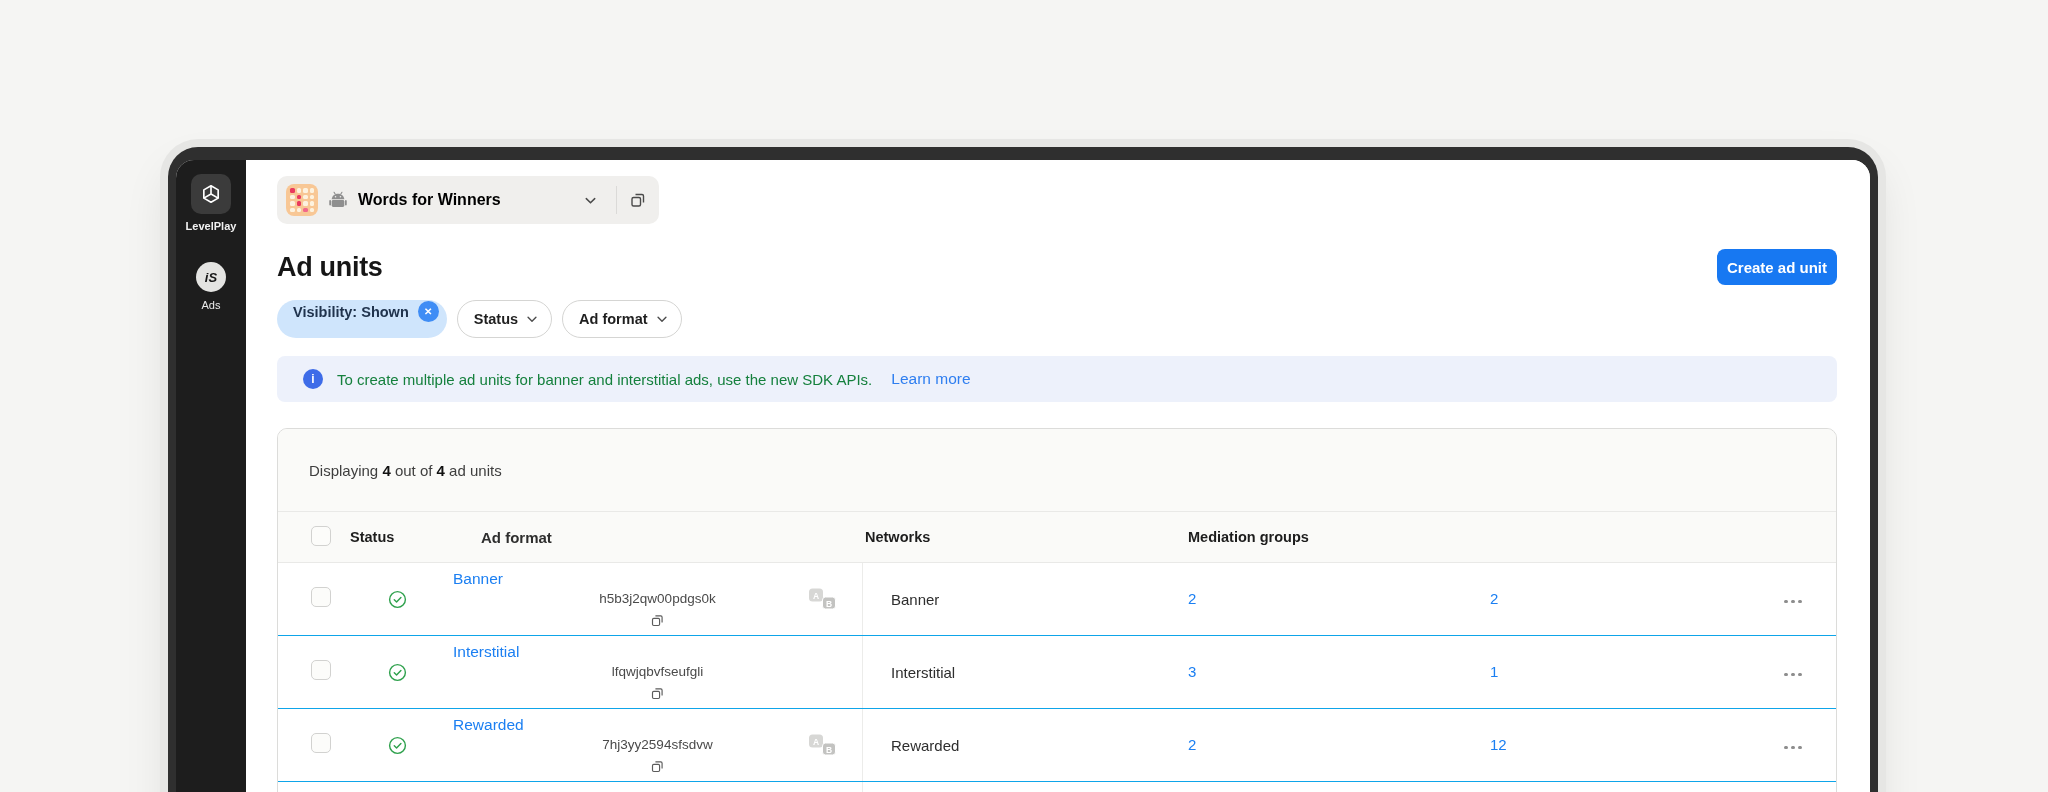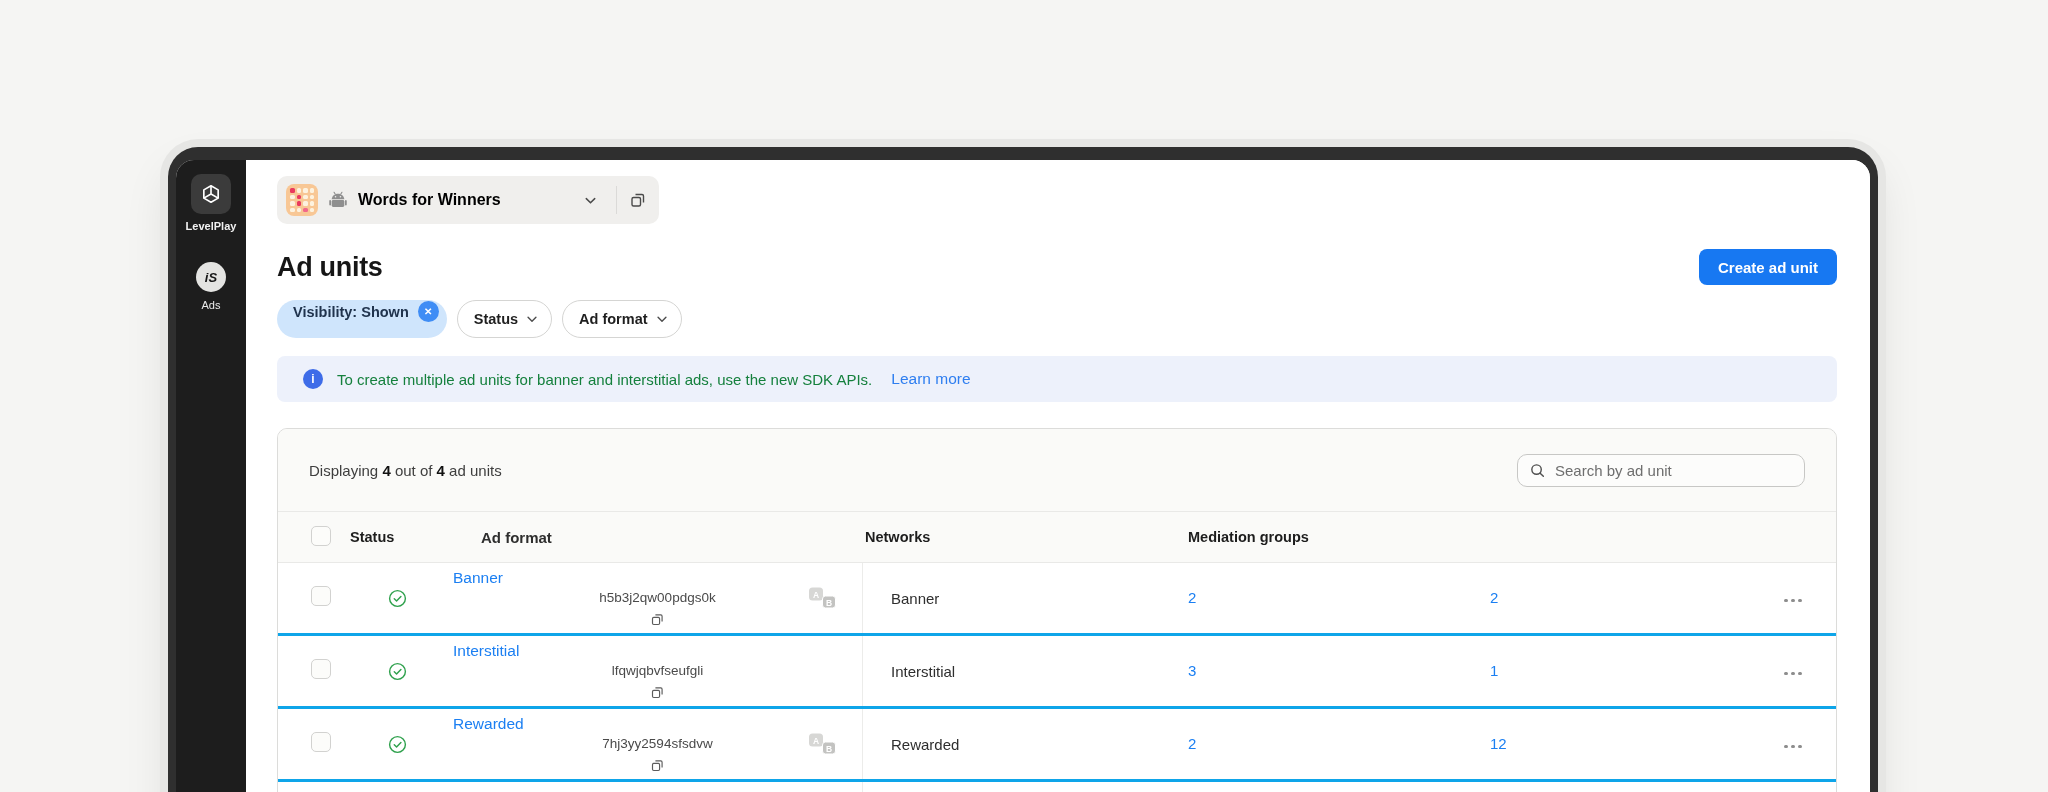--- a/index.html
+++ b/index.html
@@ -34,21 +34,21 @@
     display:grid; grid-template-columns:repeat(4,1fr); grid-template-rows:repeat(4,1fr); gap:2px; padding:4px; }
   .app-icon i { background:#fdf2df; border-radius:1.5px; }
   .app-icon i:nth-child(1), .app-icon i:nth-child(6), .app-icon i:nth-child(10) { background:#ea3a5e; }
   .app-icon i:nth-child(15) { background:#f2688a; }
   .app-name { font-size:16px; font-weight:700; color:#000000; flex:1; }
   .sel-divider { width:1px; height:28px; background:#dbdad8; margin:0 2px 0 8px; }
 
   .page-header { display:flex; align-items:center; justify-content:space-between; margin-top:24px; height:38px; }
   .page-title { font-size:27px; font-weight:700; color:#161616; letter-spacing:-0.3px; }
   .create-btn { background:var(--accent,#1778f2); color:#fff; border:none; border-radius:8px;
-    height:36px; padding:0 19px; font-size:15px; font-weight:700; font-family:inherit; cursor:pointer; }
+    height:36px; padding:0 10px; font-size:15px; font-weight:700; font-family:inherit; cursor:pointer; }
 
   .chips-row { display:flex; gap:10px; margin-top:14px; }
   .chip { display:inline-flex; align-items:center; height:38px; border-radius:20px; font-size:14.5px;
     font-weight:700; cursor:pointer; }
   .chip-active { background:var(--pill,#cfe5fc); color:#20334d; padding:0 8px 15px 16px; gap:9px; }
   .chip-x { width:21px; height:21px; border-radius:50%; background:#3f8df5; color:#fff;
     display:flex; align-items:center; justify-content:center; font-size:10px; font-weight:700; cursor:pointer; }
   .chip-outline { background:#fff; border:1px solid #d5d5d3; color:#1f1f1f; padding:0 12px 0 16px; gap:7px; }
 
   .info-banner { margin-top:18px; height:46px; background:var(--banner,#edf1fb); border-radius:8px;
@@ -76,21 +76,21 @@
   .cell-check { padding-left:33px; }
   .cell-status { padding-left:0; }
   .cell-adunit-h { display:flex; align-items:center; gap:8px; height:100%; border-right:1px solid #e9e9e7; }
   .cell-format { padding-left:28px; }
   .cell-networks, .cell-mediation { padding-left:2px; }
   .cell-actions { padding-left:4px; }
 
   .checkbox { display:inline-block; width:20px; height:20px; border:1.5px solid #d2d2d0;
     border-radius:5px; background:#fcfcfa; cursor:pointer; }
 
-  .trow { height:73px; background:#fff; border-bottom:3px solid #0ea5e9; }
+  .trow { height:73px; background:#fff; border-bottom:1px solid #0ea5e9; }
   .trow .cell-status { padding-left:38px; }
   .cell-adunit { position:relative; height:100%; display:flex; flex-direction:column;
     justify-content:center; border-right:1px solid #ececea; }
   .adunit-name { color:var(--link,#1b7ff2); font-size:15.5px; cursor:pointer; }
   .adunit-id-row { display:flex; align-items:center; gap:7px; margin-top:3px;flex-direction:column; }
   .adunit-id { font-size:13.5px; color:#4a4a4a; }
   .copy-icon { display:inline-flex; cursor:pointer; }
   .ab-icon { position:absolute; right:26px; top:50%; transform:translateY(-50%); width:27px; height:21px; }
   .ab-a, .ab-b { position:absolute; width:14px; height:13px; border-radius:3.5px; color:#fff;
     font-size:8.5px; font-weight:700; display:flex; align-items:center; justify-content:center; }
@@ -217,29 +217,20 @@
         
         <div class="card">
           <div class="card-header">
             <div class="summary">
               <span>Displaying</span>
               <b>4</b>
               <span>out of</span>
               <b>4</b>
               <span>ad units</span>
             </div>
-            <div class="search-box">
-              <span>
-                <svg width="17" height="17" viewBox="0 0 18 18" fill="none" stroke="#4f4f4f" stroke-width="1.5" stroke-linecap="round">
-                    <circle cx="8" cy="8" r="5"></circle>
-                    <path d="M11.8 11.8 L15.2 15.2"></path>
-                  </svg>
-              </span>
-              <input type="text" placeholder="Search by ad unit" style="">
-            </div>
           </div>
 
           <div class="grid-row thead">
             <div class="cell-check"><span class="checkbox"></span></div>
             <div class="cell-status">Status</div>
             <div class="cell-format">Ad format</div>
             <div class="cell-networks">Networks</div>
             <div class="cell-mediation">Mediation groups</div>
             <div class="cell-actions"></div>
           </div>

